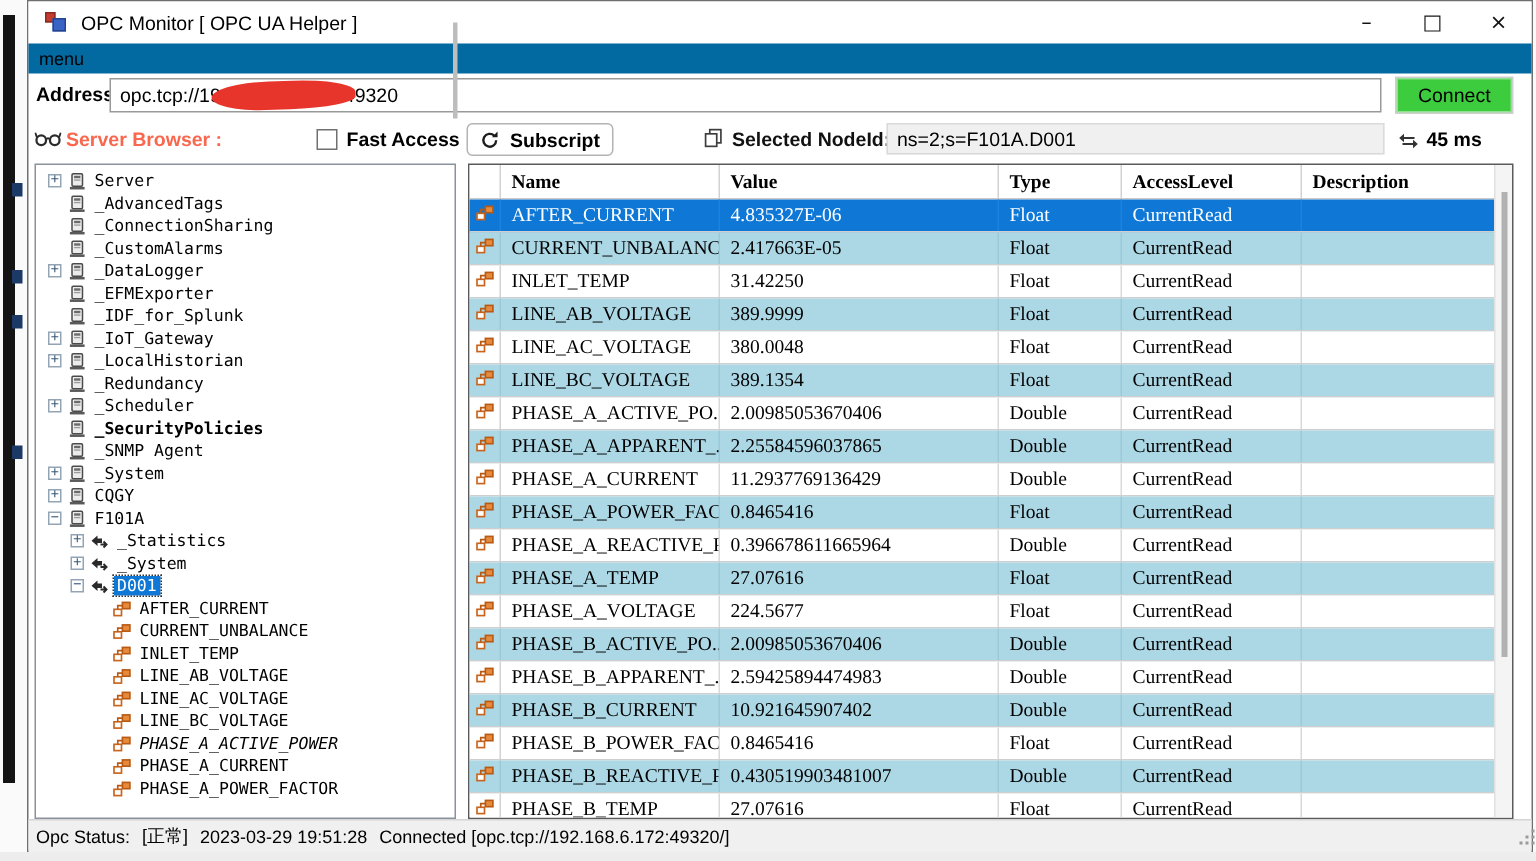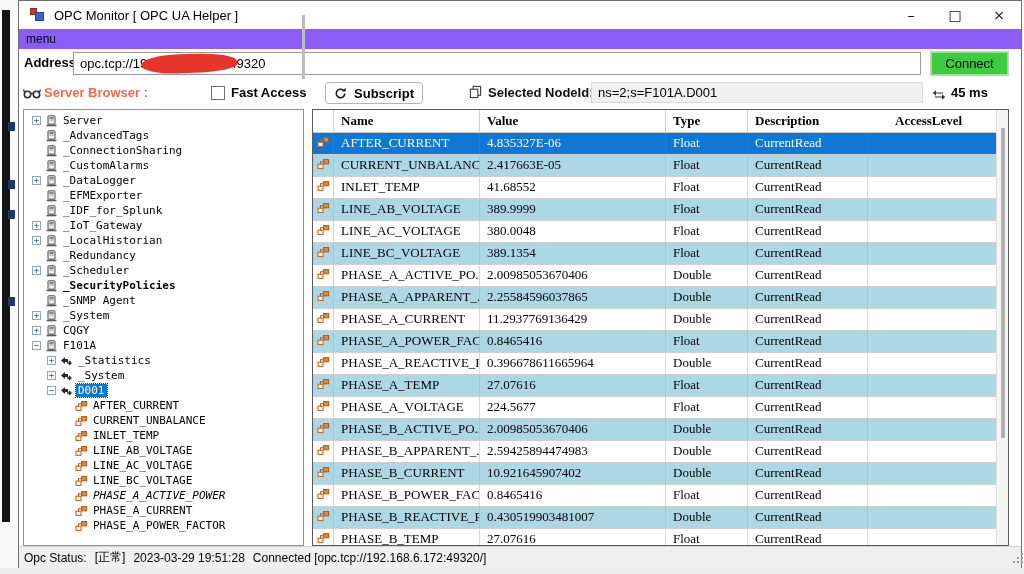--- a/index.html
+++ b/index.html
@@ -20,21 +20,21 @@
     display:flex; align-items:center; }
   .app-icon { position:relative; width:15px; height:14px; margin-left:11px; }
   .app-icon .sq-r { position:absolute; left:0; top:0; width:7px; height:7px; background:#c63a2f; border:1px solid #8a2a22; }
   .app-icon .sq-b { position:absolute; left:5px; top:4px; width:9px; height:9px; background:#3a63c6; border:1px solid #26448c; }
   .title-text { margin-left:9px; font-size:13px; color:#000; }
   .win-controls { margin-left:auto; display:flex; height:100%; }
   .win-btn { width:44px; height:100%; display:flex; align-items:center; justify-content:center;
     font-size:14px; color:#111; cursor:default; font-family:"DejaVu Sans", sans-serif; }
 
   
-  .menubar { position:absolute; left:0; top:28px; right:0; height:20px; background:#8b5cf6;
+  .menubar { position:absolute; left:0; top:28px; right:0; height:20px; background:#0369a1;
     display:flex; align-items:center; }
   .menu-item { font-size:12px; color:#000; padding:0 7px; }
 
   
   .address-row { position:absolute; left:0; top:50px; right:0; height:26px; }
   .address-label { position:absolute; left:5px; top:4px; font-size:13px; font-weight:700; color:#000; }
   .address-input { position:absolute; left:54px; top:1px; width:848px; height:23px;
     border:1px solid #999; background:#fff; font-size:13px; color:#000;
     display:flex; align-items:center; padding-left:6px; overflow:hidden; }
   .redact-blob { display:inline-block; width:96px; height:19px; margin:0 -8px 0 -6px;
@@ -43,21 +43,21 @@
     background:#3dcc3d; border:1px solid #8fe28f; outline:1px solid #cfcfcf;
     font-size:13px; color:#000; display:flex; align-items:center; justify-content:center; }
 
   
   .toolbar-row { position:absolute; left:0; top:81px; right:0; height:23px; }
   .tb-icon { position:absolute; top:3px; }
   .server-browser-label { position:absolute; left:25px; top:3px; color:#f9674e; font-size:13px; font-weight:700; }
   .fast-checkbox { position:absolute; left:192px; top:4px; width:14px; height:14px;
     border:1px solid #707070; background:#fff; }
   .fast-label { position:absolute; left:212px; top:3px; font-size:13px; font-weight:700; color:#000; }
-  .subscript-btn { position:absolute; left:306px; top:0; width:98px; height:22px;
+  .subscript-btn { position:absolute; left:292px; top:0; width:98px; height:22px;
     background:#fff; border:1px solid #b3b3b3; border-radius:4px;
     display:flex; align-items:center; justify-content:center; gap:7px;
     font-size:13px; font-weight:700; color:#000; }
   .nodeid-label { position:absolute; left:469px; top:3px; font-size:13px; font-weight:700; color:#111; }
   .nodeid-field { position:absolute; left:572px; top:0; width:332px; height:21px;
     background:#f0f0f0; border:1px solid #dadada; font-size:13px; color:#000;
     display:flex; align-items:center; padding-left:6px; }
   .latency-text { position:absolute; left:932px; top:3px; font-size:13px; font-weight:700; color:#000; }
 
   
@@ -513,22 +513,22 @@
         </div>
       </div>
     <div class="tree-scroll-thumb" style="left:283px;"></div>
 
     <div class="table-panel">
       <div class="thead" id="thead">
           <div class="th col-icon"></div>
           <div class="th col-name">Name</div>
           <div class="th col-value">Value</div>
           <div class="th col-type">Type</div>
+          <div class="th col-access">AccessLevel</div>
           <div class="th col-desc">Description</div>
-          <div class="th col-access">AccessLevel</div>
         </div>
       <div id="tbody">
           <div class="trow selected">
             <div class="td col-icon"><svg width="13" height="12" viewBox="0 0 13 12">
                 <rect x="1" y="6.2" width="5" height="4.2" fill="#fff" stroke="#c8641c" stroke-width="1.1"></rect>
                 <rect x="6.6" y="1.6" width="5" height="4.2" fill="#e78a3c" stroke="#b85a14" stroke-width="1.1"></rect>
                 <path d="M3.5 6.2 L3.5 3.7 L6.6 3.7" fill="none" stroke="#b85a14" stroke-width="1.1"></path>
               </svg></div>
             <div class="td col-name">AFTER_CURRENT</div>
             <div class="td col-value">4.835327E-06</div>
@@ -548,21 +548,21 @@
             <div class="td col-access">CurrentRead</div>
             <div class="td col-desc"></div>
           </div>
           <div class="trow">
             <div class="td col-icon"><svg width="13" height="12" viewBox="0 0 13 12">
                 <rect x="1" y="6.2" width="5" height="4.2" fill="#fff" stroke="#c8641c" stroke-width="1.1"></rect>
                 <rect x="6.6" y="1.6" width="5" height="4.2" fill="#e78a3c" stroke="#b85a14" stroke-width="1.1"></rect>
                 <path d="M3.5 6.2 L3.5 3.7 L6.6 3.7" fill="none" stroke="#b85a14" stroke-width="1.1"></path>
               </svg></div>
             <div class="td col-name">INLET_TEMP</div>
-            <div class="td col-value">41.68552</div>
+            <div class="td col-value">31.42250</div>
             <div class="td col-type">Float</div>
             <div class="td col-access">CurrentRead</div>
             <div class="td col-desc"></div>
           </div>
           <div class="trow zebra">
             <div class="td col-icon"><svg width="13" height="12" viewBox="0 0 13 12">
                 <rect x="1" y="6.2" width="5" height="4.2" fill="#fff" stroke="#c8641c" stroke-width="1.1"></rect>
                 <rect x="6.6" y="1.6" width="5" height="4.2" fill="#e78a3c" stroke="#b85a14" stroke-width="1.1"></rect>
                 <path d="M3.5 6.2 L3.5 3.7 L6.6 3.7" fill="none" stroke="#b85a14" stroke-width="1.1"></path>
               </svg></div>

